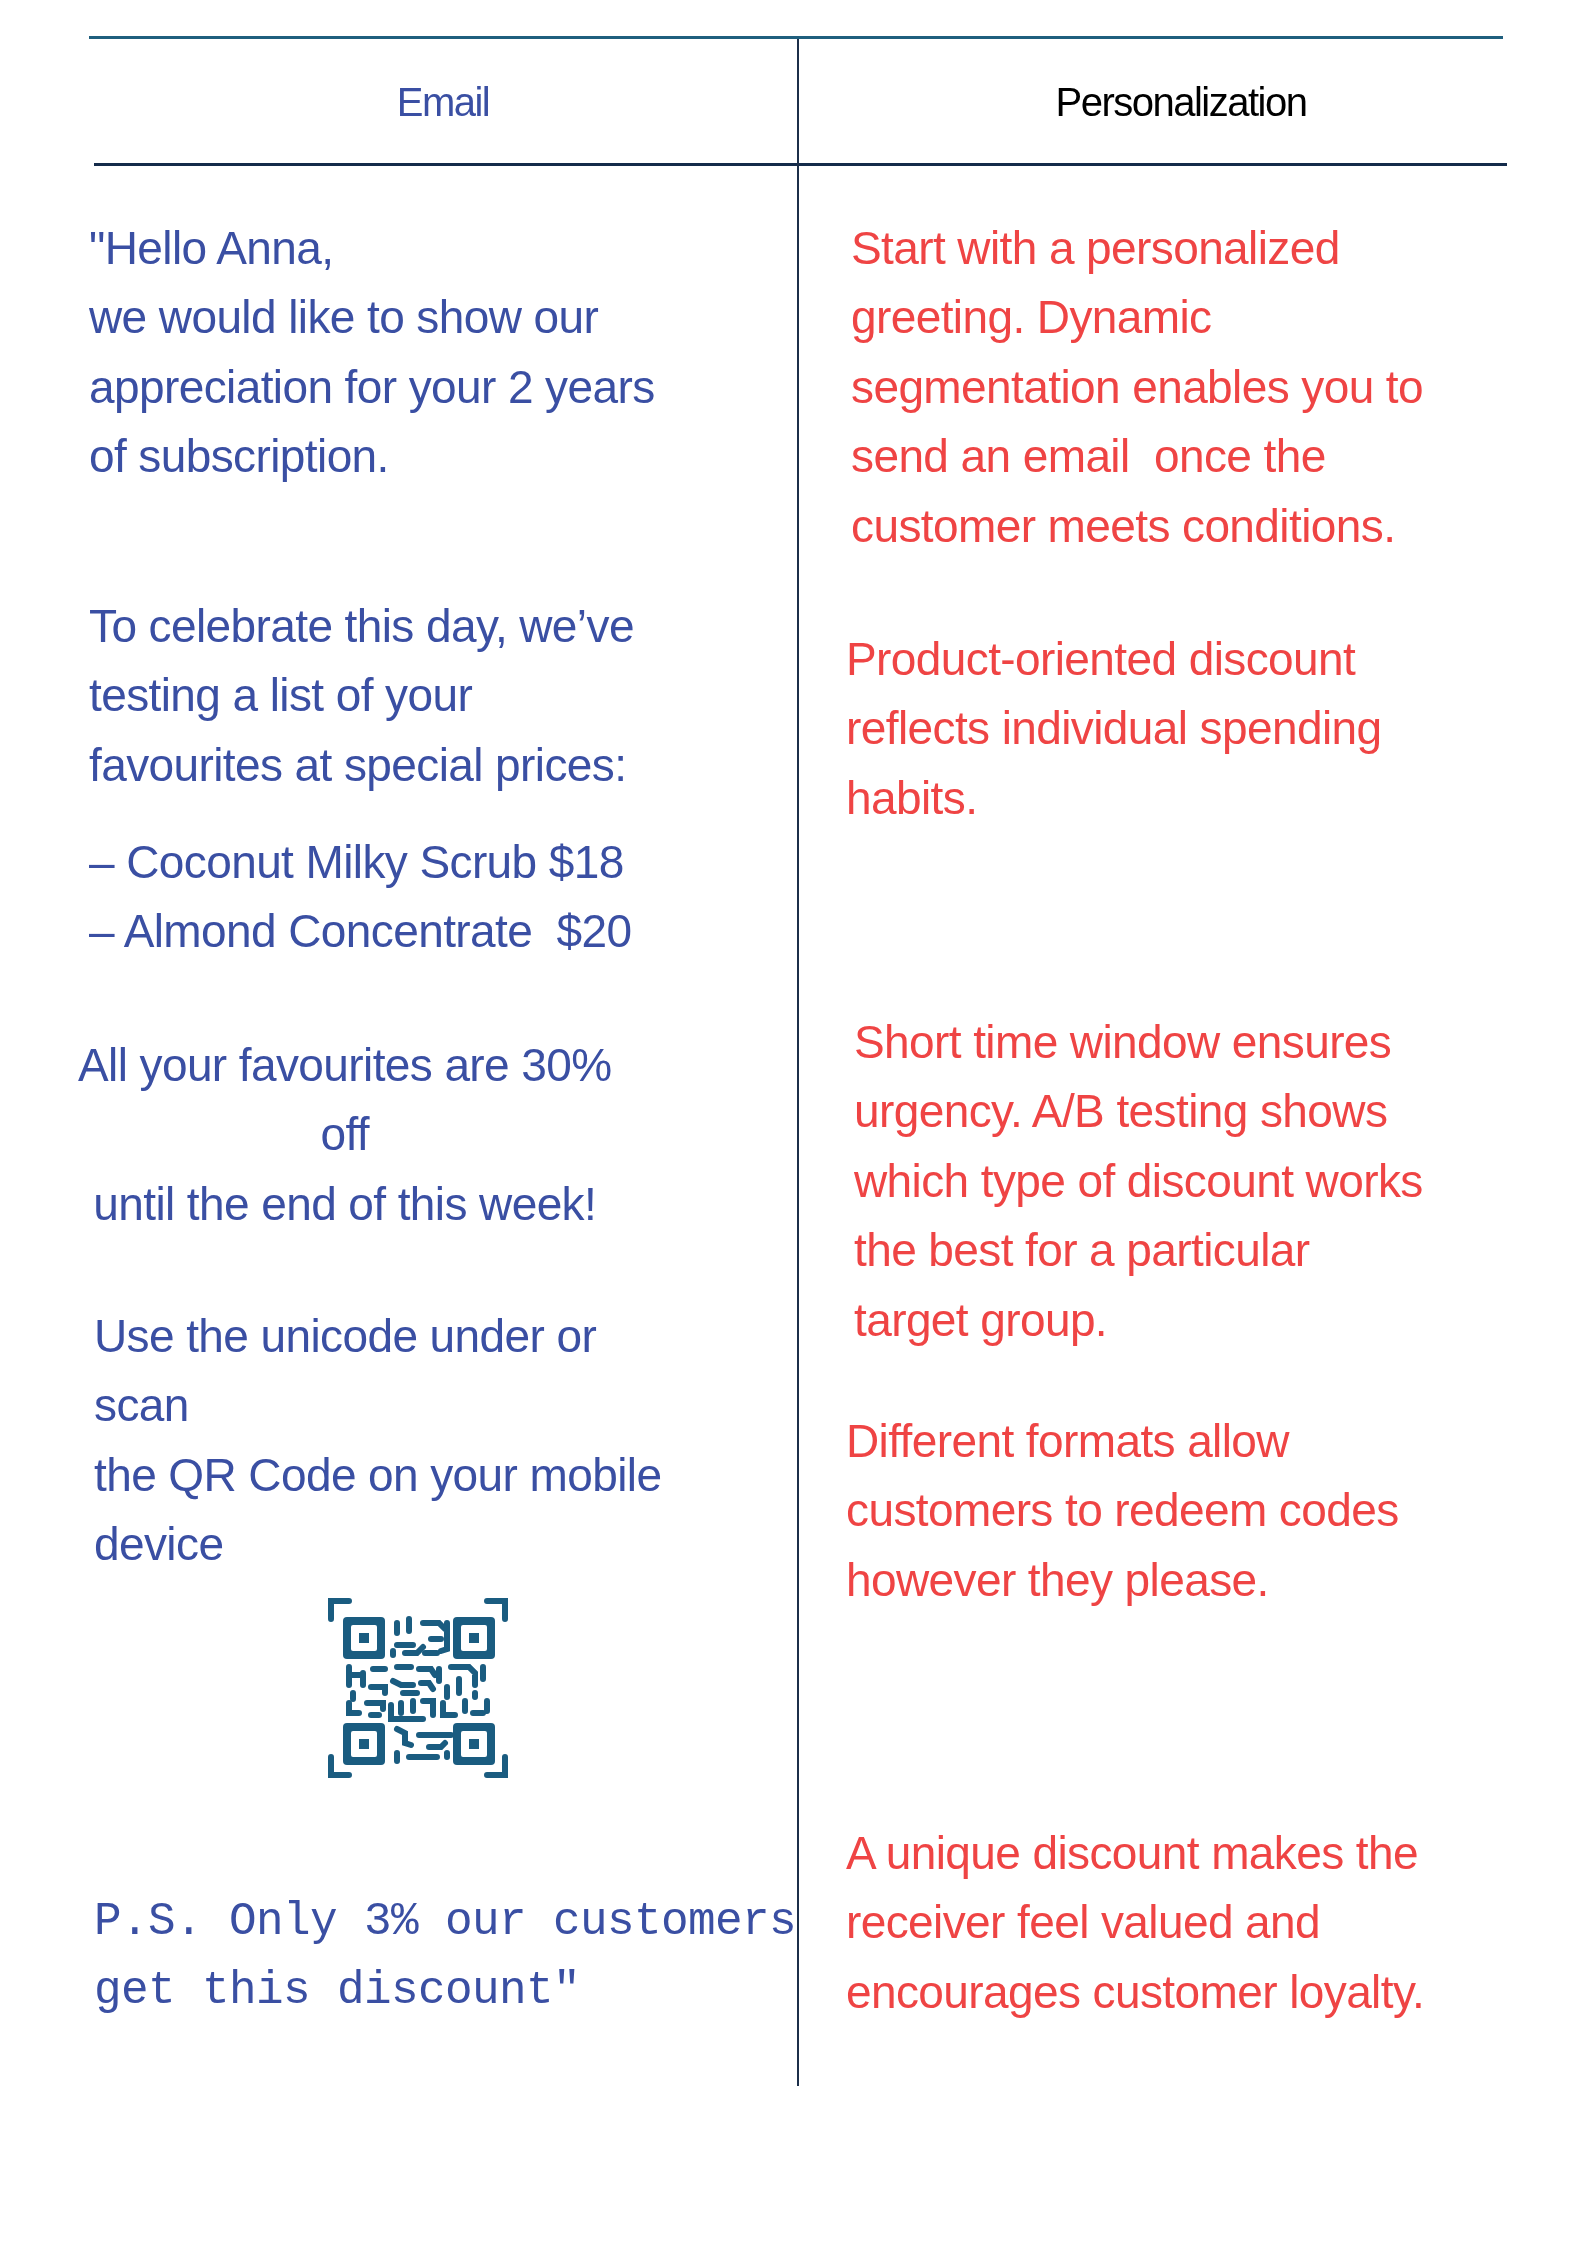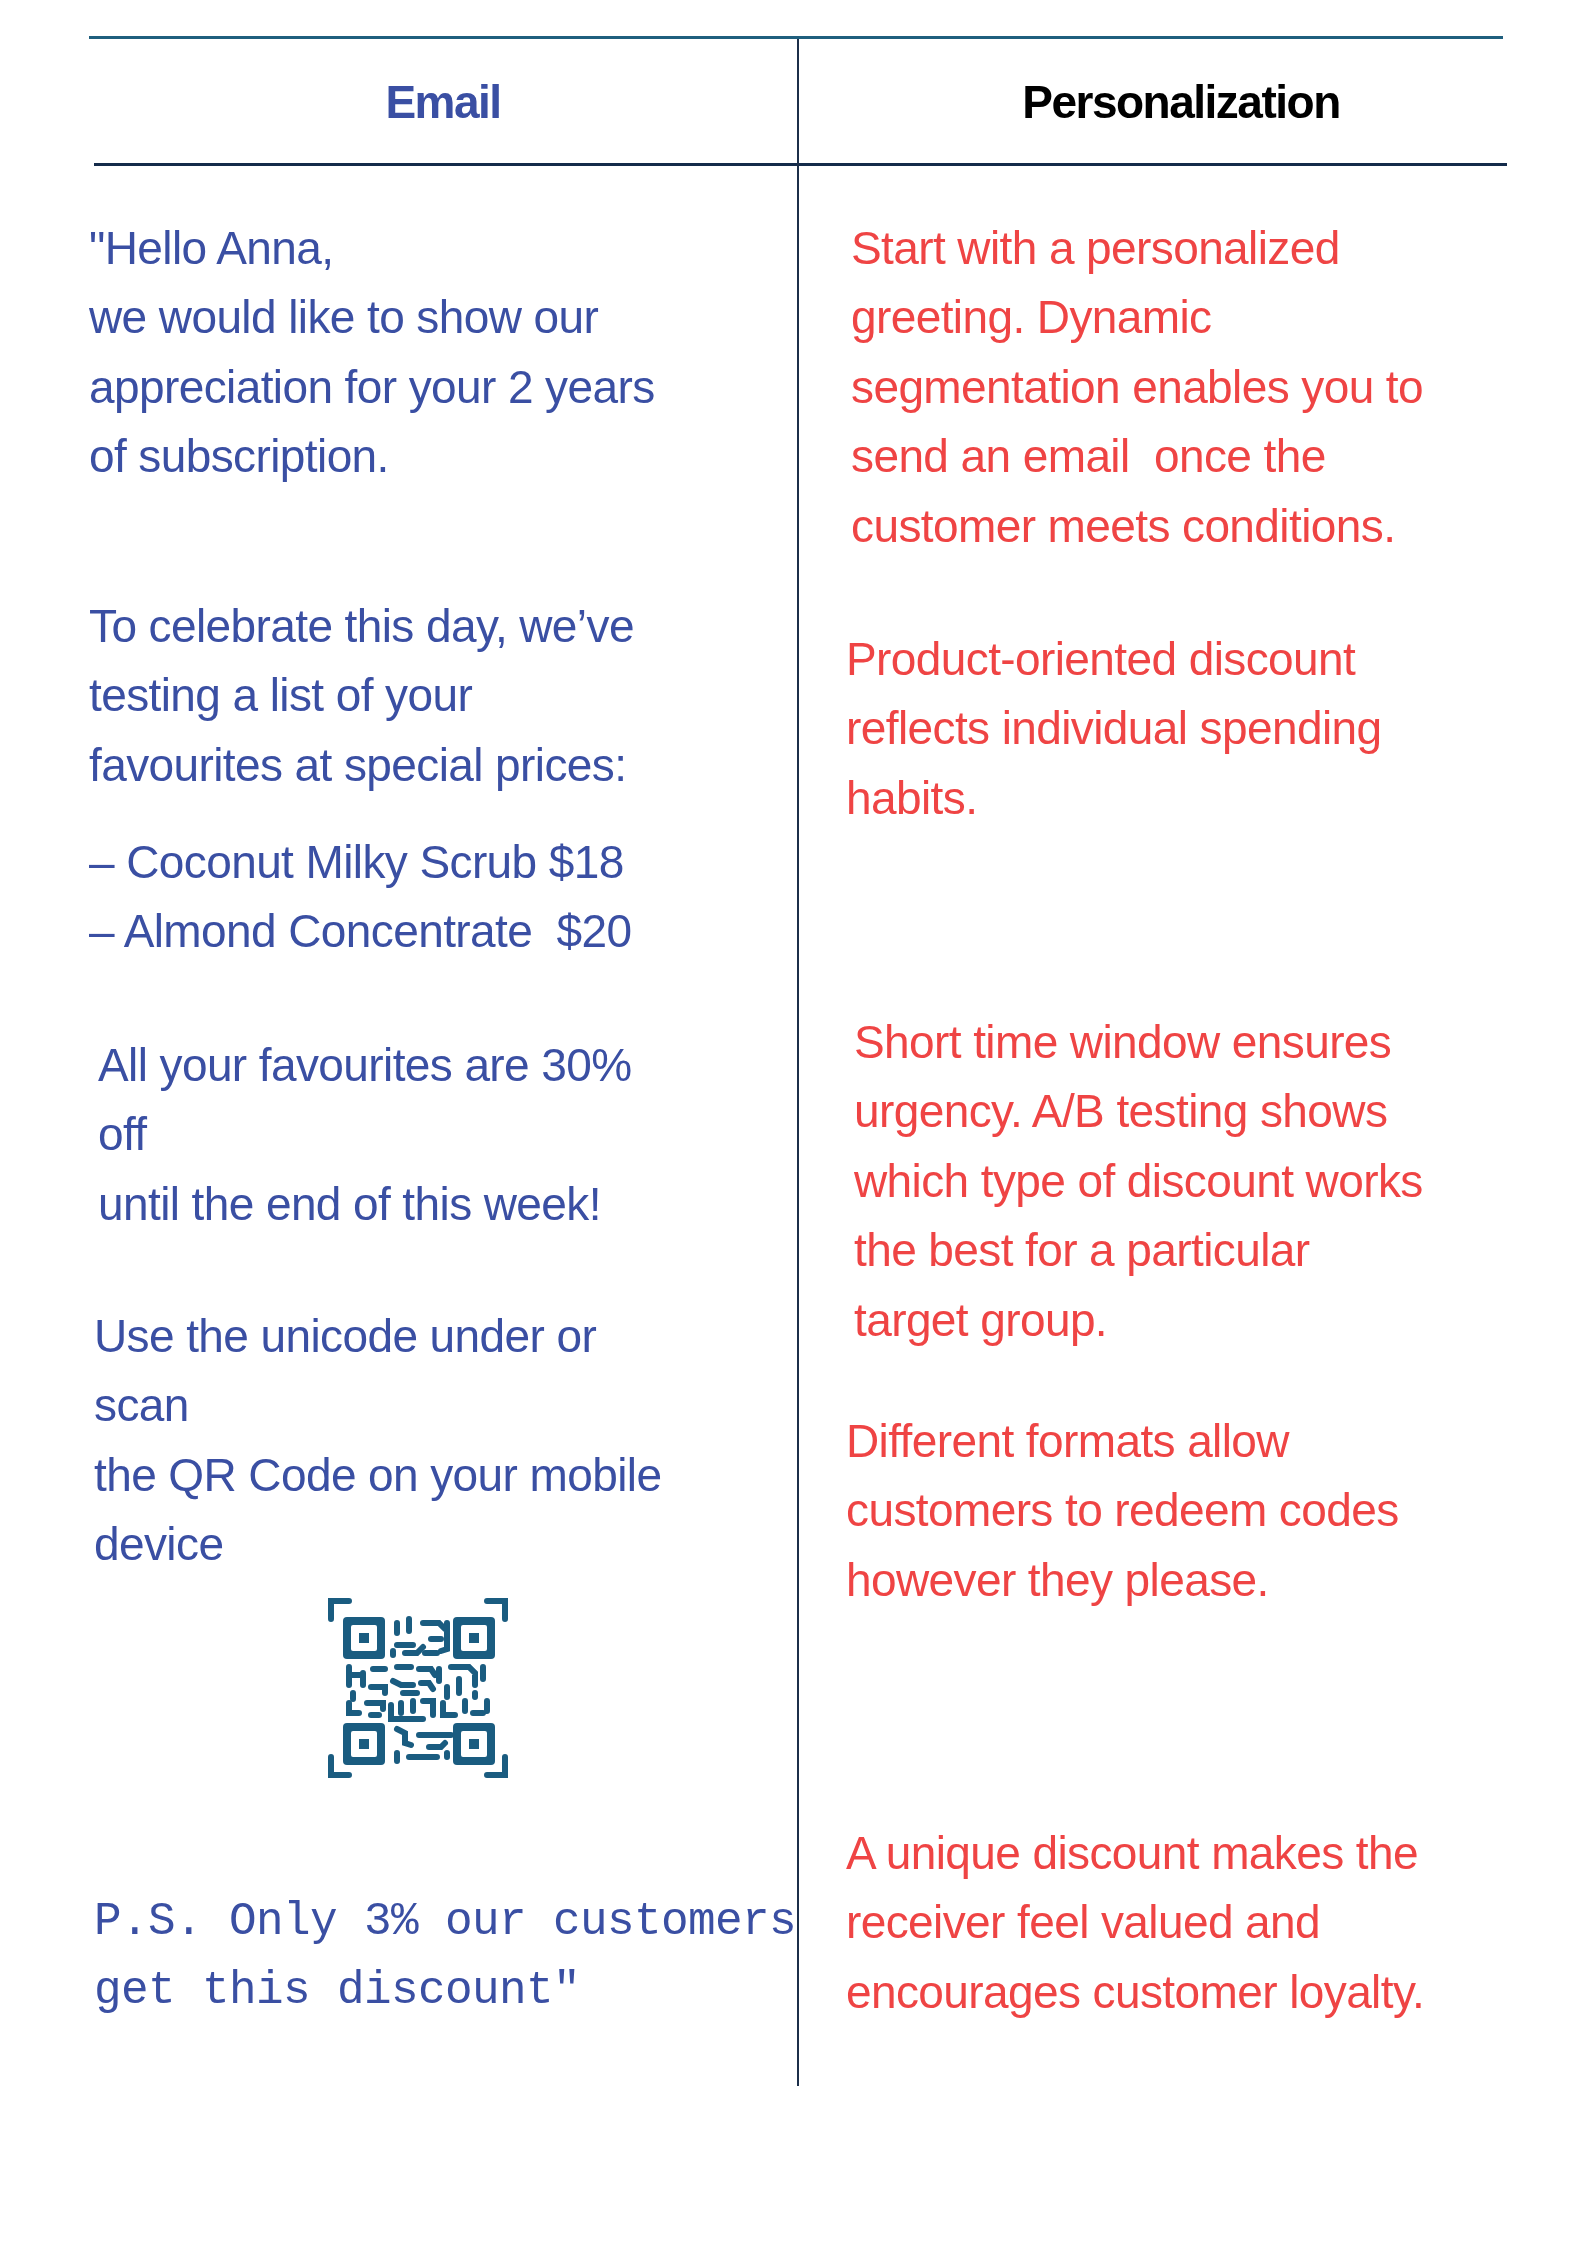--- a/index.html
+++ b/index.html
@@ -3,21 +3,21 @@
   <meta charset="utf-8">
   <style>
     html, body { margin: 0; padding: 0; background: #ffffff; }
     body { width: 1587px; height: 2245px; position: relative; overflow: hidden;
            font-family: "Liberation Sans", "DejaVu Sans", sans-serif; }
     .line { position: absolute; }
     .rule-top { left: 89px; top: 36px; width: 1414px; height: 3px; background: #1f5f7e; }
     .rule-mid { left: 94px; top: 163px; width: 1413px; height: 3px; background: #142b4a; }
     .divider { left: 797px; top: 39px; width: 1.5px; height: 2047px; background: #1c2f4a; }
     .hdr { position: absolute; top: 70px; height: 64px; line-height: 64px;
-           font-weight: bold; font-size: 46px; text-align: center; letter-spacing: -1.5px; }
+           font-weight: normal; font-size: 40px; text-align: center; letter-spacing: -1.5px; }
     .hdr-email { left: 89px; width: 708px; color: #3a4fa3; }
     .hdr-pers { left: 799px; width: 708px; color: #000000; margin-left: 28px; }
     .blk { position: absolute; font-size: 46px; line-height: 69.4px; white-space: pre; letter-spacing: -0.6px; }
     .blue { color: #3a4fa3; }
     .orange { color: #ef4444; }
     .qr { position: absolute; left: 327px; top: 1597px; width: 182px; height: 182px; }
   </style>
 </head>
 <body>
 
@@ -30,21 +30,21 @@
 
 <div class="blk blue" style="left:89px; top:214px;">"Hello Anna,
 we would like to show our
 appreciation for your 2 years
 of subscription.</div>
 <div class="blk blue" style="left:89px; top:592px;">To celebrate this day, we’ve
 testing a list of your
 favourites at special prices:</div>
 <div class="blk blue" style="left:89px; top:828px;">– Coconut Milky Scrub $18
 – Almond Concentrate  $20</div>
-<div class="blk blue" style="left:98px; top:1031px;">All your favourites are 30%
+<div class="blk blue" style="left:78px; top:1031px;text-align:center;">All your favourites are 30%
 off
 until the end of this week!</div>
 <div class="blk blue" style="left:94px; top:1302px;">Use the unicode under or
 scan
 the QR Code on your mobile
 device</div>
 
 <div class="qr">
   <svg width="182" height="182" viewBox="0 0 182 182" fill="none" stroke="#1a5c80" stroke-linecap="round" stroke-width="6">
 

